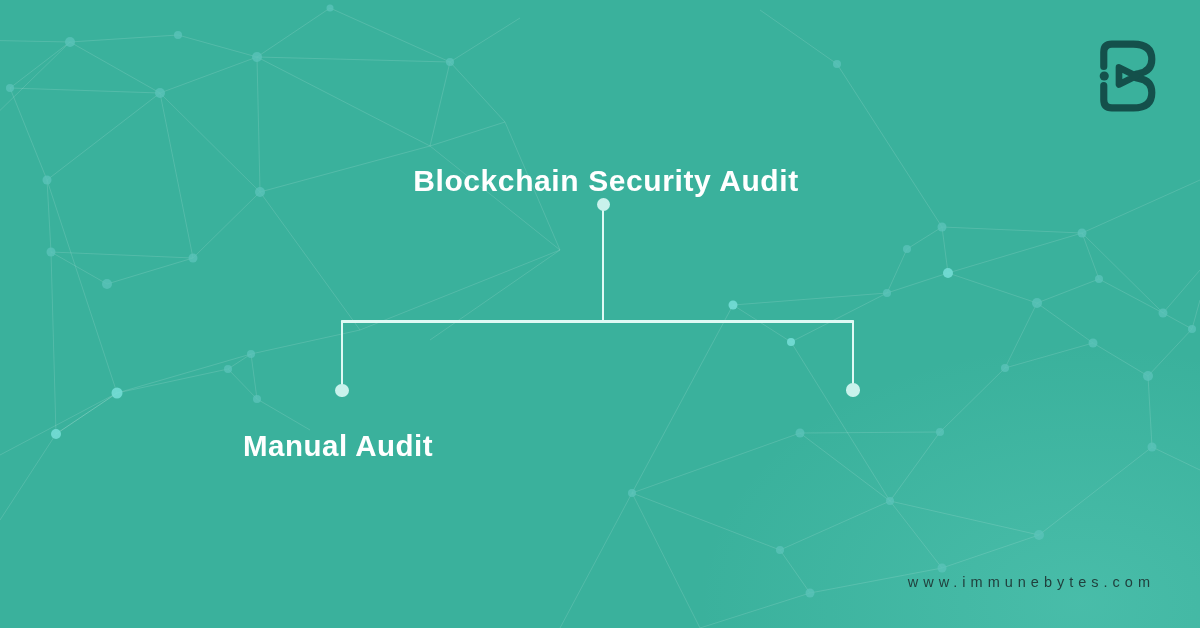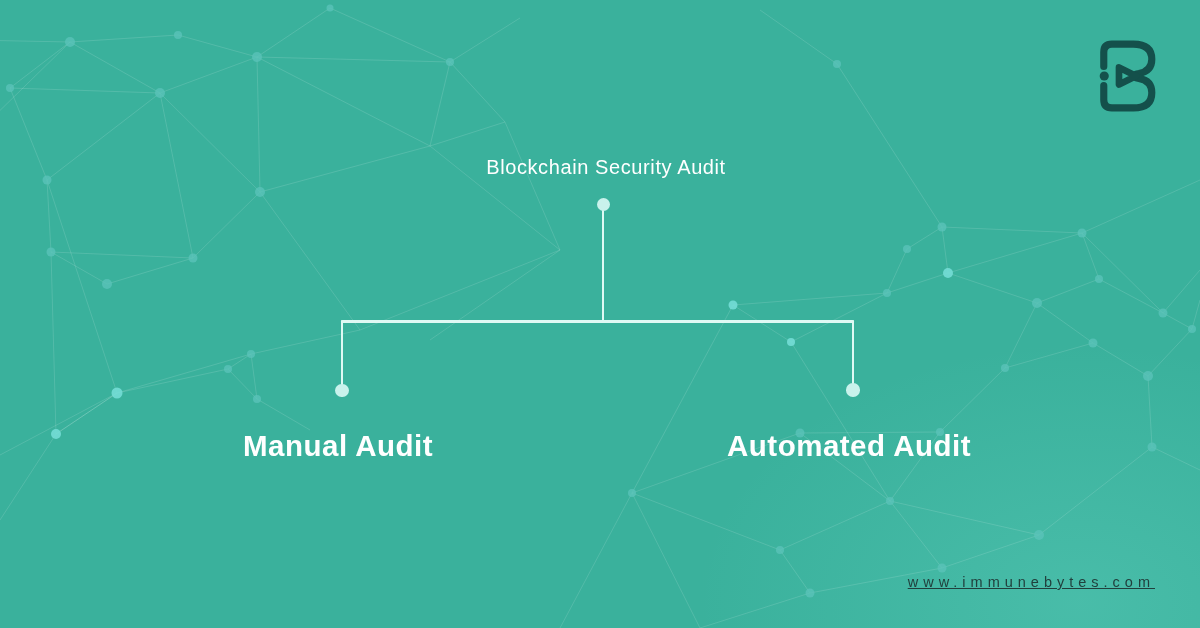--- a/index.html
+++ b/index.html
@@ -16,22 +16,22 @@
   body{
     font-family:"Liberation Sans","DejaVu Sans",sans-serif;
     background:
       radial-gradient(620px 420px at 90% 96%, rgba(130,235,220,0.20), rgba(130,235,220,0) 62%),
       var(--background);
   }
   .canvas{position:relative;width:1200px;height:628px;}
   .mesh{position:absolute;inset:0;width:1200px;height:628px;}
 
   .title{
-    position:absolute;left:606px;top:156px;transform:translateX(-50%);
-    font-size:20px;font-weight:400;color:var(--title-text);
+    position:absolute;left:606px;top:164px;transform:translateX(-50%);
+    font-size:30px;font-weight:700;color:var(--title-text);
     letter-spacing:0.6px;white-space:nowrap;
   }
   .branch-label{
     position:absolute;top:429px;transform:translateX(-50%);
     font-size:29.5px;font-weight:700;color:var(--title-text);
     letter-spacing:0.5px;white-space:nowrap;margin-left:8px;
   }
   .branch-label.manual{left:330px;}
   .branch-label.automated{left:841px;}
 
@@ -44,21 +44,21 @@
   .tdot{position:absolute;border-radius:50%;background:var(--connector-dot);}
   .tdot.root{left:596.5px;top:197.5px;width:13.5px;height:13.5px;}
   .tdot.left{left:335px;top:383.5px;width:13.5px;height:13.5px;}
   .tdot.right{left:846.3px;top:383px;width:13.5px;height:13.5px;}
 
   .logo{position:absolute;left:1097px;top:37px;width:63px;height:78px;color:var(--logo);}
 
   .footer-url{
     position:absolute;right:45px;top:574px;
     font-size:14.5px;font-weight:400;color:var(--footer-text);
-    letter-spacing:5px;white-space:nowrap;text-decoration:underline;
+    letter-spacing:5px;white-space:nowrap;
   }
 </style>
 </head>
 <body>
 
 <div class="canvas">
 
   <svg class="mesh" viewBox="0 0 1200 628" xmlns="http://www.w3.org/2000/svg" aria-hidden="true">
     <g fill="none" stroke="rgba(255,255,255,0.13)" stroke-width="1">
 
@@ -145,21 +145,20 @@
     <div class="tline v-root"></div>
     <div class="tline h-main"></div>
     <div class="tline v-left"></div>
     <div class="tline v-right"></div>
     <div class="tdot root"></div>
     <div class="tdot left"></div>
     <div class="tdot right"></div>
   </div>
 
   <div class="branch-label manual">Manual Audit</div>
-  <div class="branch-label automated">Automated Audit</div>
 
   <svg class="logo" viewBox="0 0 66 82" xmlns="http://www.w3.org/2000/svg" aria-hidden="true">
     <g stroke="currentColor" stroke-width="7.5" fill="none" stroke-linecap="round" stroke-linejoin="round">
       <path d="M7,31 L7,16 Q7,7.5 15.5,7.5 L38,7.5 Q57.5,7.5 57.5,23.5 Q57.5,36 44,38.5 L41.5,38.9"></path>
       <path d="M7,51 L7,66 Q7,74.5 15.5,74.5 L38,74.5 Q57.5,74.5 57.5,58.5 Q57.5,46 44,43.5 L41.5,43.1"></path>
       <path d="M23,32 L41,41 L23,50 Z" stroke-width="7"></path>
     </g>
     <circle cx="7.5" cy="41" r="4.8" fill="currentColor"></circle>
   </svg>
 

